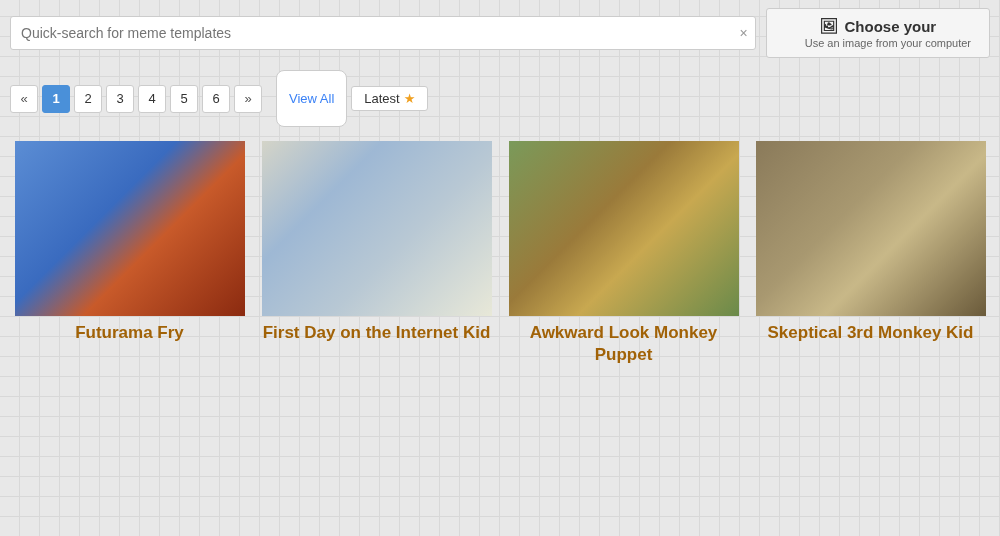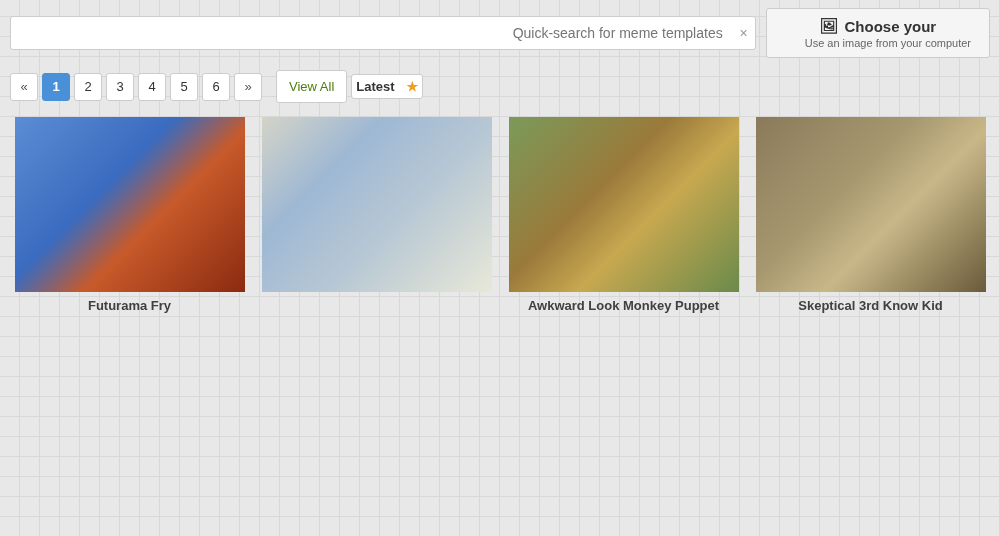--- a/index.html
+++ b/index.html
@@ -24,21 +24,20 @@
     }
     .search-input {
       width: 100%;
       padding: 8px 32px 8px 10px;
       border: 1px solid #ccc;
       border-radius: 3px;
       font-size: 14px;
       color: #999;
       background: white;
       outline: none;
-      text-align: right;
     }
     .search-clear {
       position: absolute;
       right: 8px;
       top: 50%;
       transform: translateY(-50%);
       color: #999;
       cursor: pointer;
       font-size: 14px;
       background: none;
@@ -96,40 +95,39 @@
       color: white;
       border-color: #4a90d9;
       font-weight: bold;
     }
     .page-btn.nav {
       background: white;
       color: #555;
     }
     .view-all-btn {
       margin-left: 10px;
-      padding: 8px 12px;
-      border: 1px solid #ccc;
-      border-radius: 3px;
+      padding: 20px 12px;
+      border: 1px solid #ccc;
+      border-radius: 8px;
       background: white;
       font-size: 13px;
       cursor: pointer;
-      color: #4d7c0f;
+      color: #3b82f6;
     }
     .latest-btn {
-      padding: 4px 4px;
+      padding: 4px 12px;
       border: 1px solid #ccc;
       border-radius: 3px;
       background: white;
       font-size: 13px;
       cursor: pointer;
       color: #333;
       display: flex;
       align-items: center;
-      gap: 12px;
-      font-weight: bold;
+      gap: 4px;
     }
     .grid {
       display: grid;
       grid-template-columns: repeat(4, 1fr);
       gap: 0;
       padding: 0 6px;
     }
     .meme-item {
       display: flex;
       flex-direction: column;
@@ -141,23 +139,23 @@
       width: 100%;
       max-width: 230px;
       height: 175px;
       object-fit: cover;
       display: block;
       background: #aaa;
       position: relative;
       overflow: hidden;
     }
     .meme-label {
-      font-size: 13px;
+      font-size: 17px;
       font-weight: bold;
-      color: #404040;
+      color: #a16207;
       text-align: center;
       margin-top: 6px;
       line-height: 1.3;
     }
 
     
     .img-fry { background: linear-gradient(135deg, #5b8dd4 0%, #3a6bbf 40%, #c85a2a 60%, #8b2a10 100%); }
     
     .img-picard { background: linear-gradient(135deg, #1a1a2e 0%, #4a1a6e 30%, #8b1a1a 70%, #2a2a2a 100%); }
     
@@ -211,27 +209,28 @@
 
   <div class="meme-item">
     <div class="meme-img img-fry"></div>
     <div class="meme-label">Futurama Fry</div>
   </div>
 
 
 
   <div class="meme-item">
     <div class="meme-img img-fdiik"></div>
+    <div class="meme-label">First Day on the Internet Kid</div>
   </div>
 
 
   <div class="meme-item">
     <div class="meme-img img-monkey"></div>
     <div class="meme-label">Awkward Look Monkey Puppet</div>
   </div>
 
 
   <div class="meme-item">
     <div class="meme-img img-s3wk"></div>
-    <div class="meme-label">Skeptical 3rd Know Kid</div>
+    <div class="meme-label">Skeptical 3rd Monkey Kid</div>
   </div>
 
 </div>
 
 </body></html>

